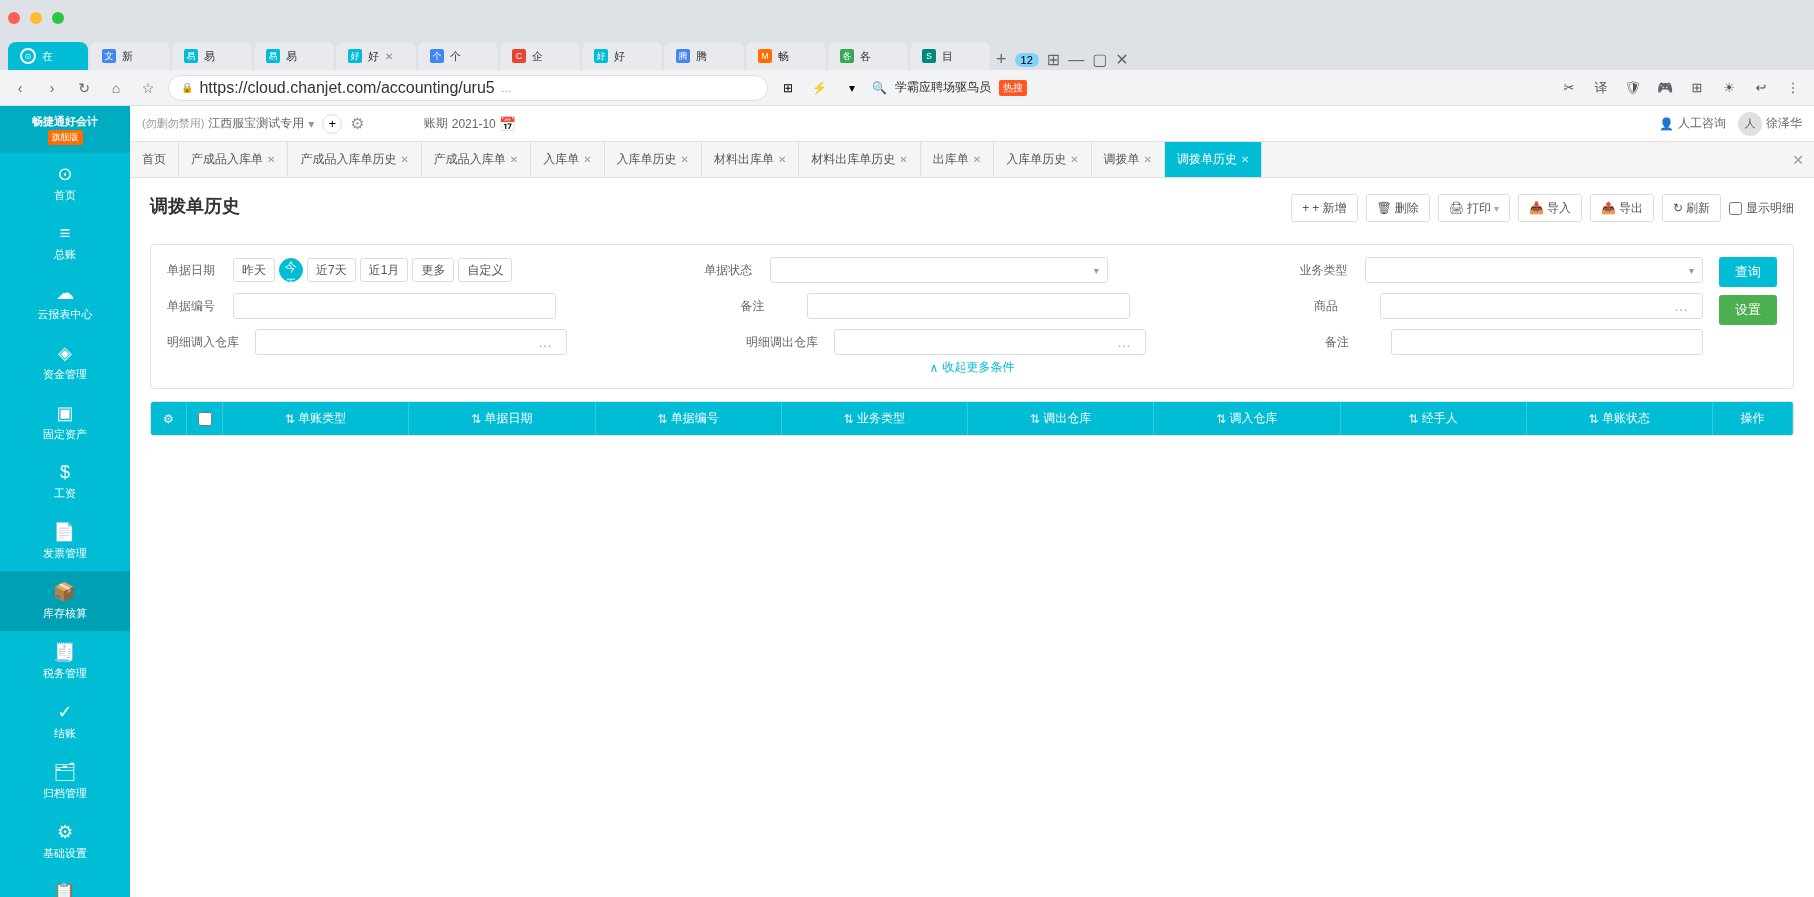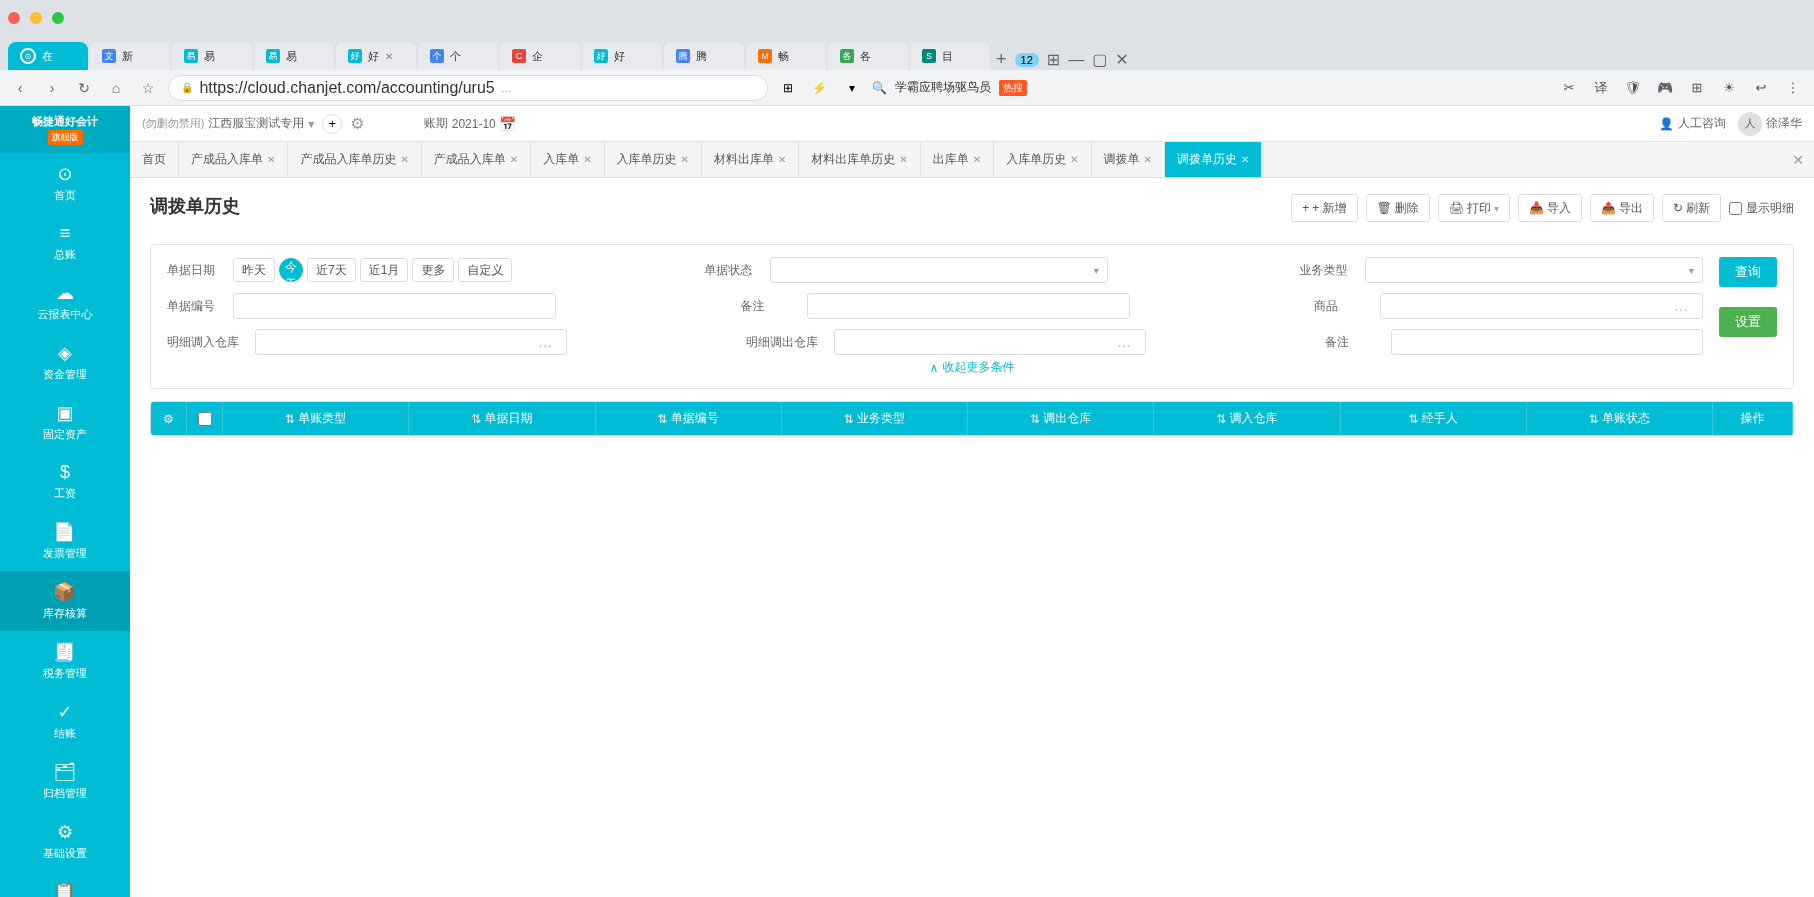--- a/index.html
+++ b/index.html
@@ -76,21 +76,21 @@
     .date-btn { padding: 2px 8px; border: 1px solid #ddd; border-radius: 3px; font-size: 12px; color: #555; cursor: pointer; background: white; height: 24px; }
     .date-btn.active { background: #00bcd4; color: white; border-color: #00bcd4; border-radius: 50%; width: 24px; text-align: center; padding: 0; }
     .filter-select { flex: 1; border: 1px solid #ddd; border-radius: 3px; height: 26px; padding: 0 8px; display: flex; align-items: center; justify-content: space-between; cursor: pointer; background: white; max-width: 350px; }
     .filter-select .select-arrow { color: #999; font-size: 10px; }
     .filter-input { flex: 1; border: 1px solid #ddd; border-radius: 3px; height: 26px; padding: 0 8px; font-size: 12px; max-width: 350px; }
     .filter-ellipsis { color: #aaa; font-size: 14px; cursor: pointer; padding: 0 6px; }
     .collapse-btn { display: flex; align-items: center; gap: 4px; color: #00bcd4; font-size: 12px; cursor: pointer; justify-content: center; margin-top: 4px; }
 
     
     .query-btn { background: #00bcd4; color: white; border: none; border-radius: 3px; padding: 6px 16px; font-size: 13px; cursor: pointer; }
-    .setting-btn { background: #4caf50; color: white; border: none; border-radius: 3px; padding: 6px 16px; font-size: 13px; cursor: pointer; margin-top: 16px; }
+    .setting-btn { background: #4caf50; color: white; border: none; border-radius: 3px; padding: 6px 16px; font-size: 13px; cursor: pointer; margin-top: 4px; }
     .btn-group-right { display: flex; flex-direction: column; align-items: flex-end; gap: 4px; margin-left: auto; }
     .th-cell { background: #00bcd4; color: white; padding: 8px 10px; font-size: 12px; display: flex; align-items: center; justify-content: center; gap: 3px; flex: 1; border-right: 1px solid rgba(255,255,255,0.2); white-space: nowrap; cursor: pointer; }
     .th-cell.settings { flex: 0 0 36px; padding: 0; }
     .th-cell.checkbox { flex: 0 0 36px; }
     .th-cell.operations { flex: 0 0 80px; }
     .th-checkbox { width: 14px; height: 14px; cursor: pointer; }
 
     
     .empty-state { display: flex; flex-direction: column; align-items: center; justify-content: center; padding: 60px 0; }
     .empty-text { color: #999; font-size: 13px; margin-top: 12px; }

